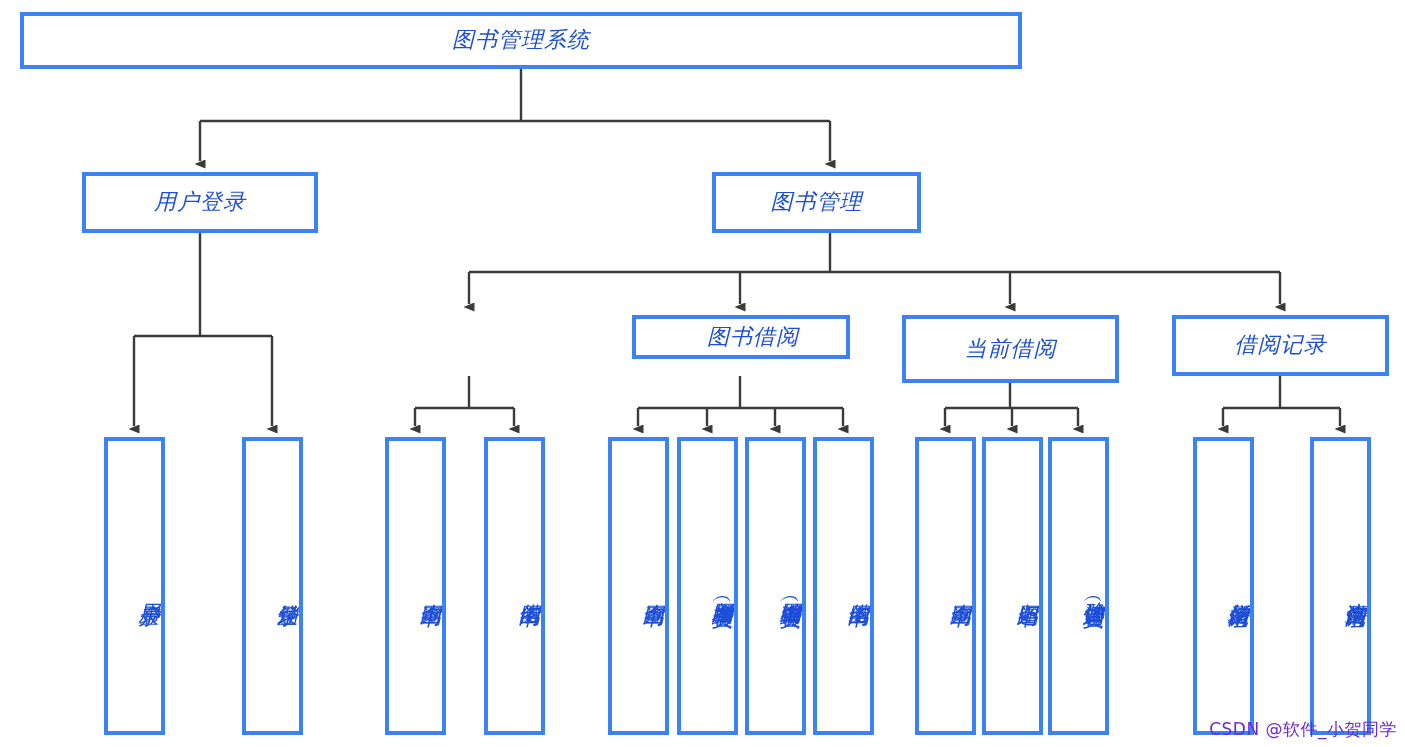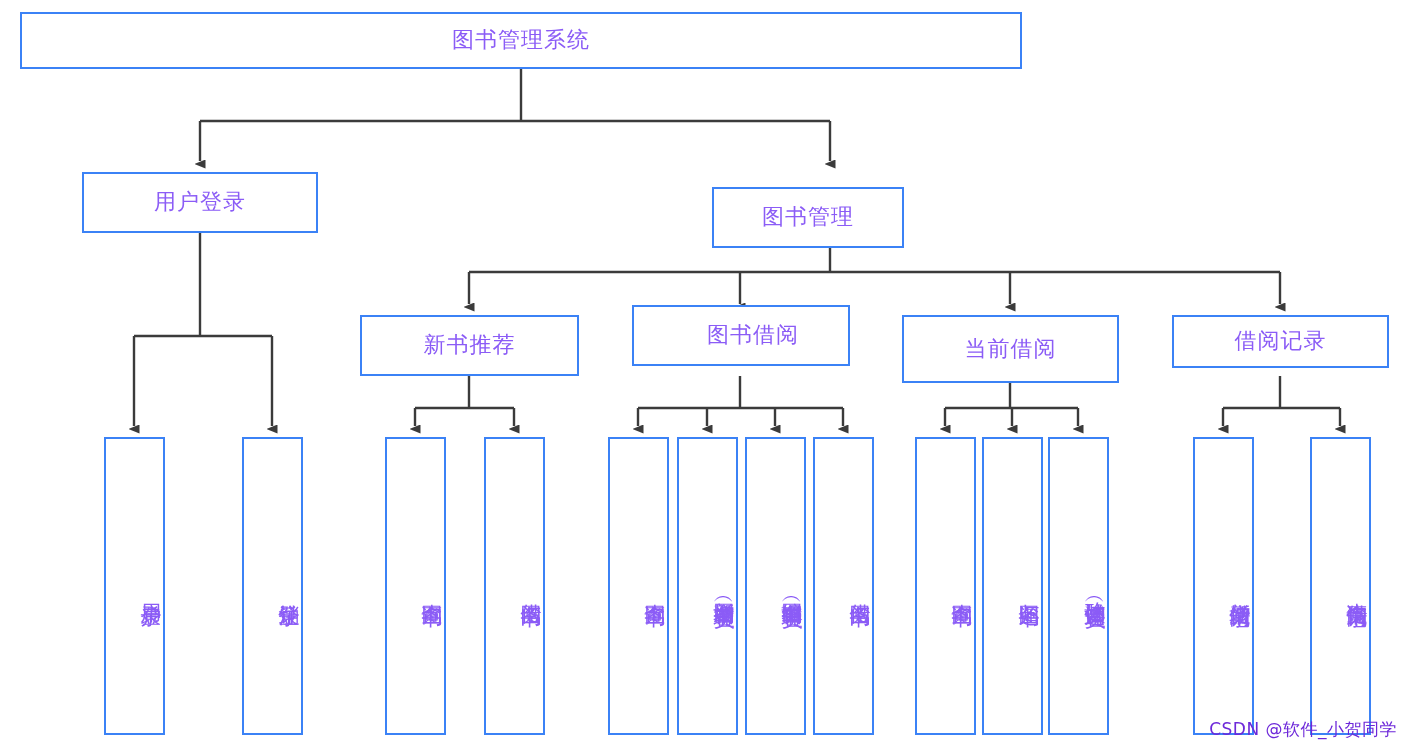--- a/index.html
+++ b/index.html
@@ -23,25 +23,26 @@
     left: 0;
     top: 0;
     width: 1405px;
     height: 747px;
     pointer-events: none;
   }
   .node {
     position: absolute;
     box-sizing: border-box;
     background: #ffffff;
-    border: 2px solid #3b82f6;
+    border: 4px solid #3b82f6;
     display: flex;
     align-items: center;
     justify-content: center;
-    color: #8b5cf6;
+    color: #1d4ed8;
+    font-style: italic;
   }
   .node-h {
     font-size: 22px;
     line-height: 1.1;
     letter-spacing: 1px;
     white-space: nowrap;
   }
   .node-v {
     writing-mode: vertical-rl;
     text-orientation: upright;
@@ -127,34 +128,31 @@
     </g>
   </svg>
 
   <div class="node node-h" style="left:20px; top:12px; width:1002px; height:57px;">
     <span>图书管理系统</span>
   </div>
 
   <div class="node node-h" style="left:82px; top:172px; width:236px; height:61px;">
     <span>用户登录</span>
   </div>
-  <div class="node node-h" style="left:712px; top:172px; width:192px; height:61px;margin-top:15px;">
+  <div class="node node-h" style="left:712px; top:172px; width:209px; height:61px;">
     <span>图书管理</span>
   </div>
 
-  <div class="node node-h" style="left:360px; top:315px; width:219px; height:61px;">
-    <span>新书推荐</span>
-  </div>
-  <div class="node node-h" style="left:632px; top:305px; width:218px; height:61px;padding-left:24px;">
+  <div class="node node-h" style="left:632px; top:315px; width:218px; height:44px;padding-left:24px;">
     <span>图书借阅</span>
   </div>
   <div class="node node-h" style="left:902px; top:315px; width:217px; height:68px;">
     <span>当前借阅</span>
   </div>
-  <div class="node node-h" style="left:1172px; top:315px; width:217px; height:53px;">
+  <div class="node node-h" style="left:1172px; top:315px; width:217px; height:61px;">
     <span>借阅记录</span>
   </div>
 
   <div class="node node-v" style="left:104px; top:437px; width:61px; height:298px;">
     <span class="vlabel">用户登录</span>
   </div>
   <div class="node node-v" style="left:242px; top:437px; width:61px; height:298px;">
     <span class="vlabel">注销登录</span>
   </div>
 

